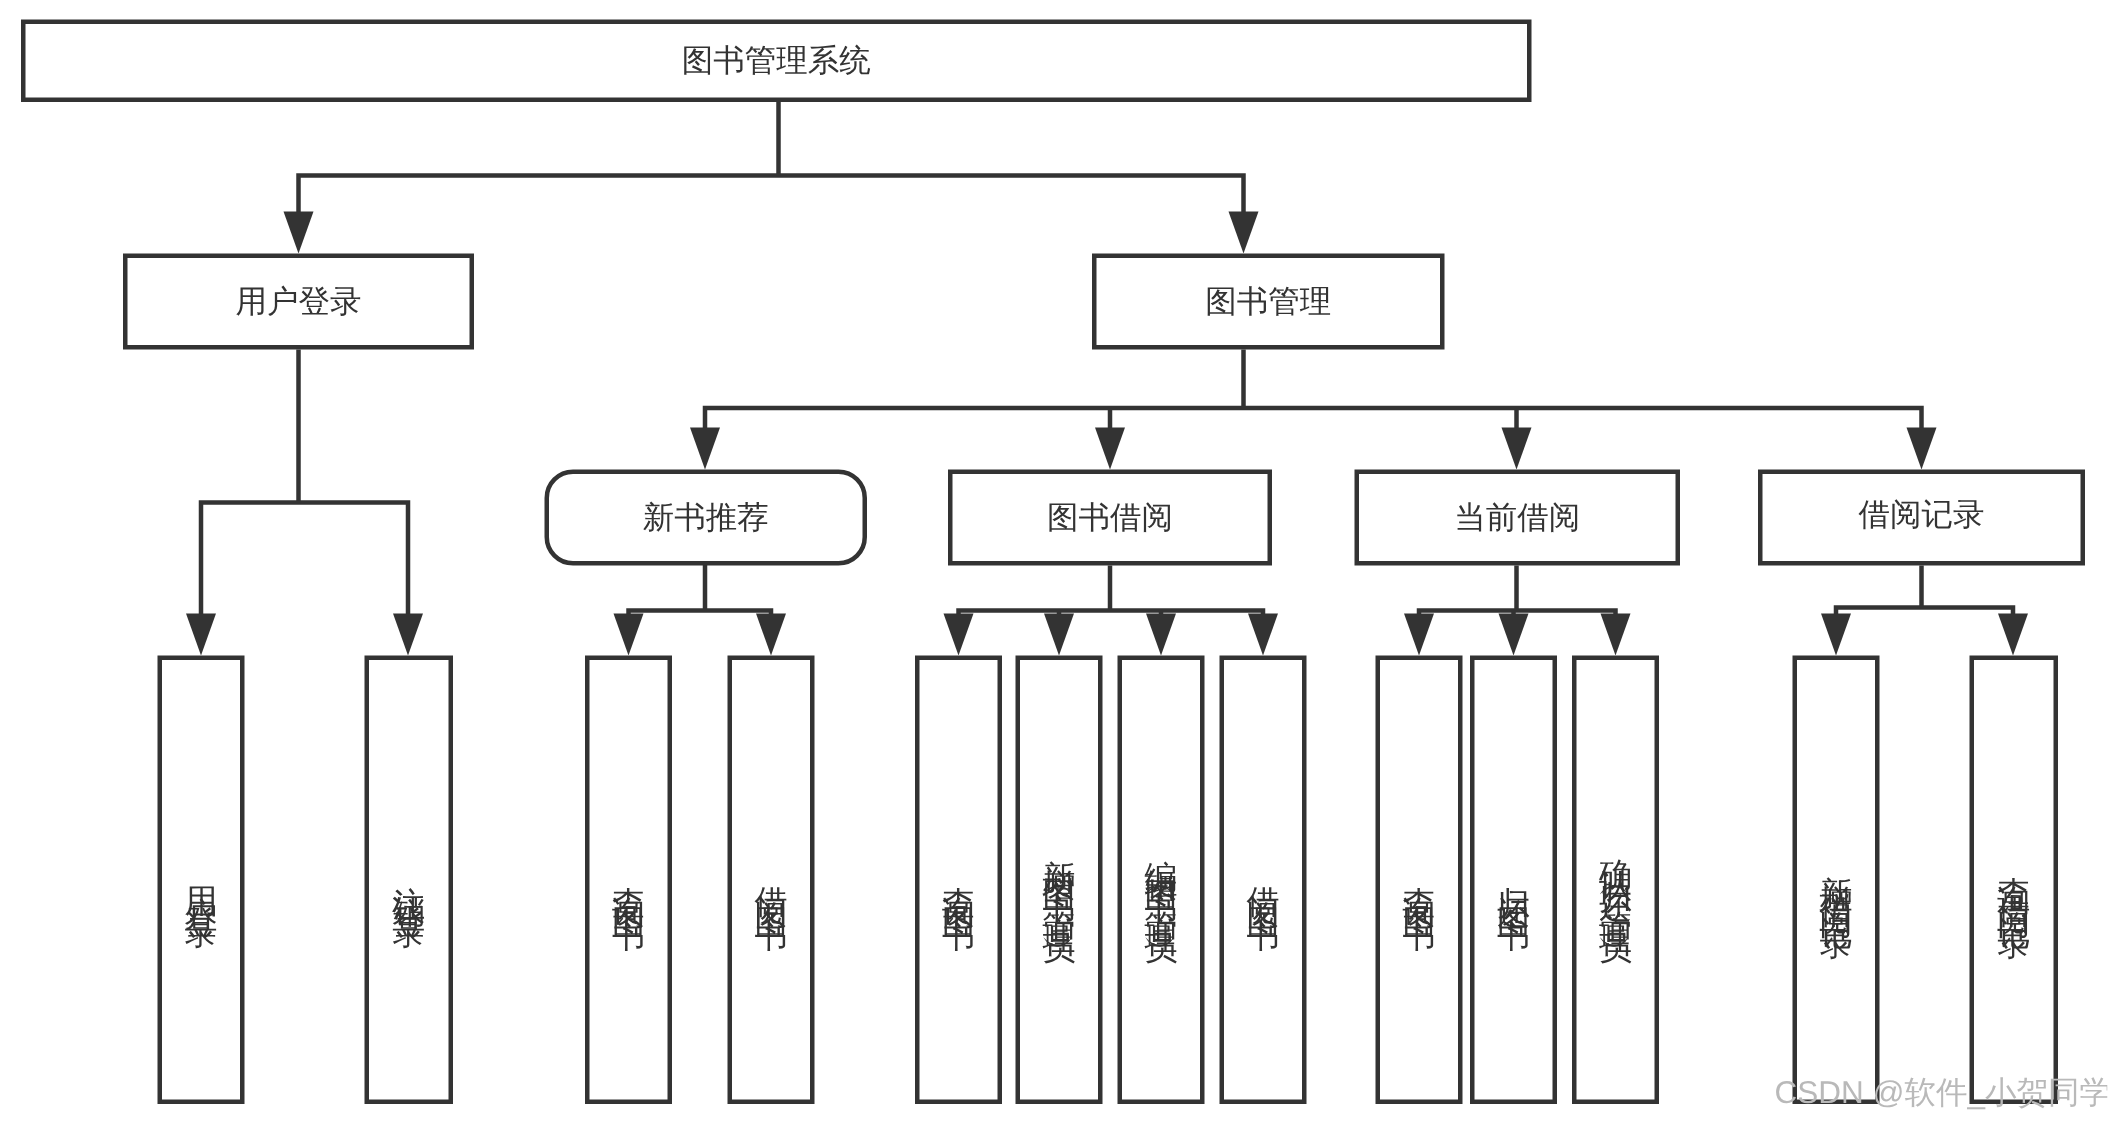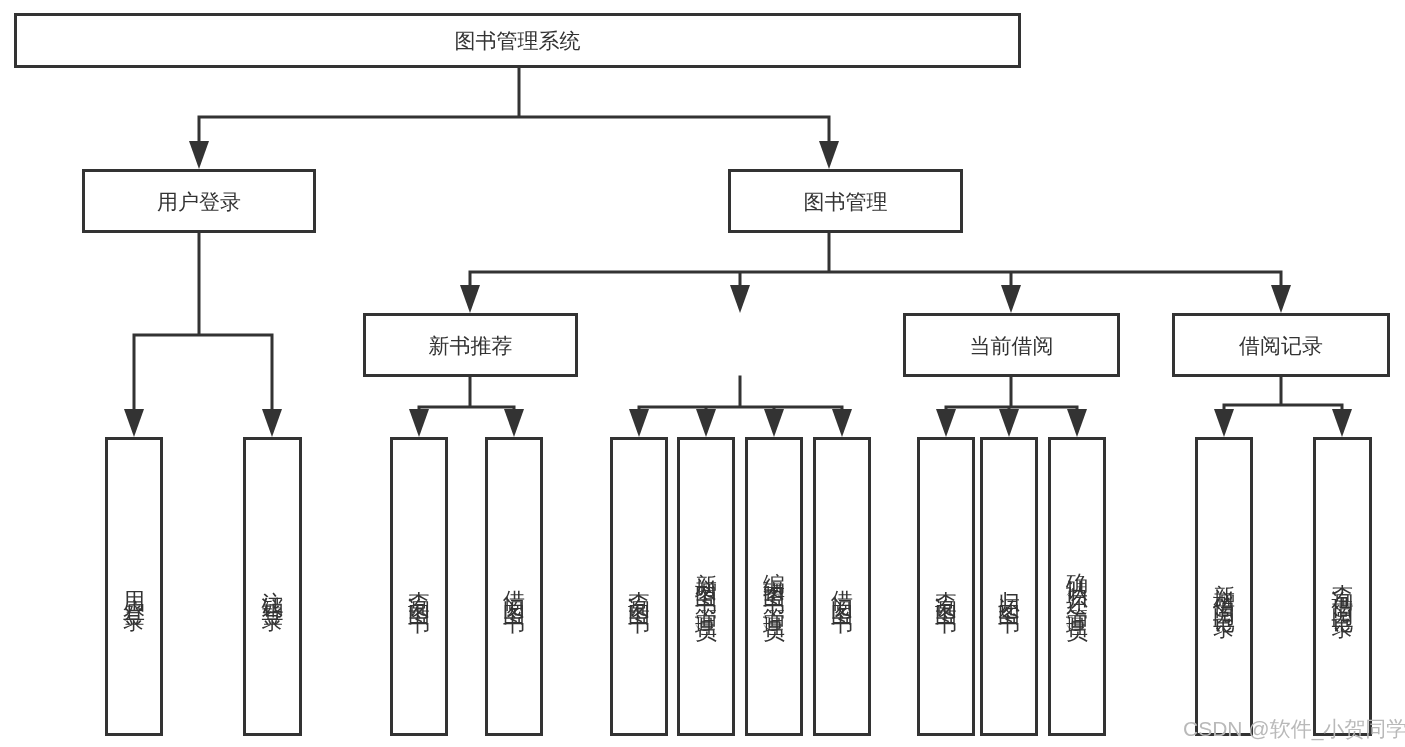--- a/index.html
+++ b/index.html
@@ -42,24 +42,24 @@
     line-height: 1;
     color: #333333;
     white-space: nowrap;
   }
   
   .n-root   { left: 14px;   top: 13px;  width: 1007px; height: 55px; }
   
   .n-l2a    { left: 82px;   top: 169px; width: 234px;  height: 64px; }
   .n-l2b    { left: 728px;  top: 169px; width: 235px;  height: 64px; }
   
-  .n-l3a    { left: 363px;  top: 313px; width: 215px;  height: 64px; }
+  .n-l3a    { left: 363px;  top: 313px; width: 215px;  height: 64px; border-radius: 19px; }
   .n-l3b    { left: 632px;  top: 313px; width: 216px;  height: 64px; }
   .n-l3c    { left: 903px;  top: 313px; width: 217px;  height: 64px; text-align: right; }
-  .n-l3d    { left: 1172px; top: 313px; width: 218px;  height: 64px; }
+  .n-l3d    { left: 1172px; top: 313px; width: 218px;  height: 64px; font-family: Liberation Mono, monospace; }
   
   .leaf     { top: 437px; width: 58px; height: 299px; }
   .n-leaf1  { left: 105px;  }
   .n-leaf2  { left: 243px;  width: 59px; }
   .n-leaf3  { left: 390px;  }
   .n-leaf4  { left: 485px;  }
   .n-leaf5  { left: 610px;  }
   .n-leaf6  { left: 677px;  }
   .n-leaf7  { left: 745px;  }
   .n-leaf8  { left: 813px;  }
@@ -131,20 +131,23 @@
   <div class="node n-l2a">
     <span class="hlabel">用户登录</span>
   </div>
   <div class="node n-l2b">
     <span class="hlabel">图书管理</span>
   </div>
 
   <div class="node n-l3a">
     <span class="hlabel">新书推荐</span>
   </div>
+  <div class="node n-l3b">
+    <span class="hlabel">图书借阅</span>
+  </div>
   <div class="node n-l3c">
     <span class="hlabel">当前借阅</span>
   </div>
   <div class="node n-l3d">
     <span class="hlabel">借阅记录</span>
   </div>
 
   <div class="node leaf n-leaf1">
     <span class="vlabel">用户登录</span>
   </div>

